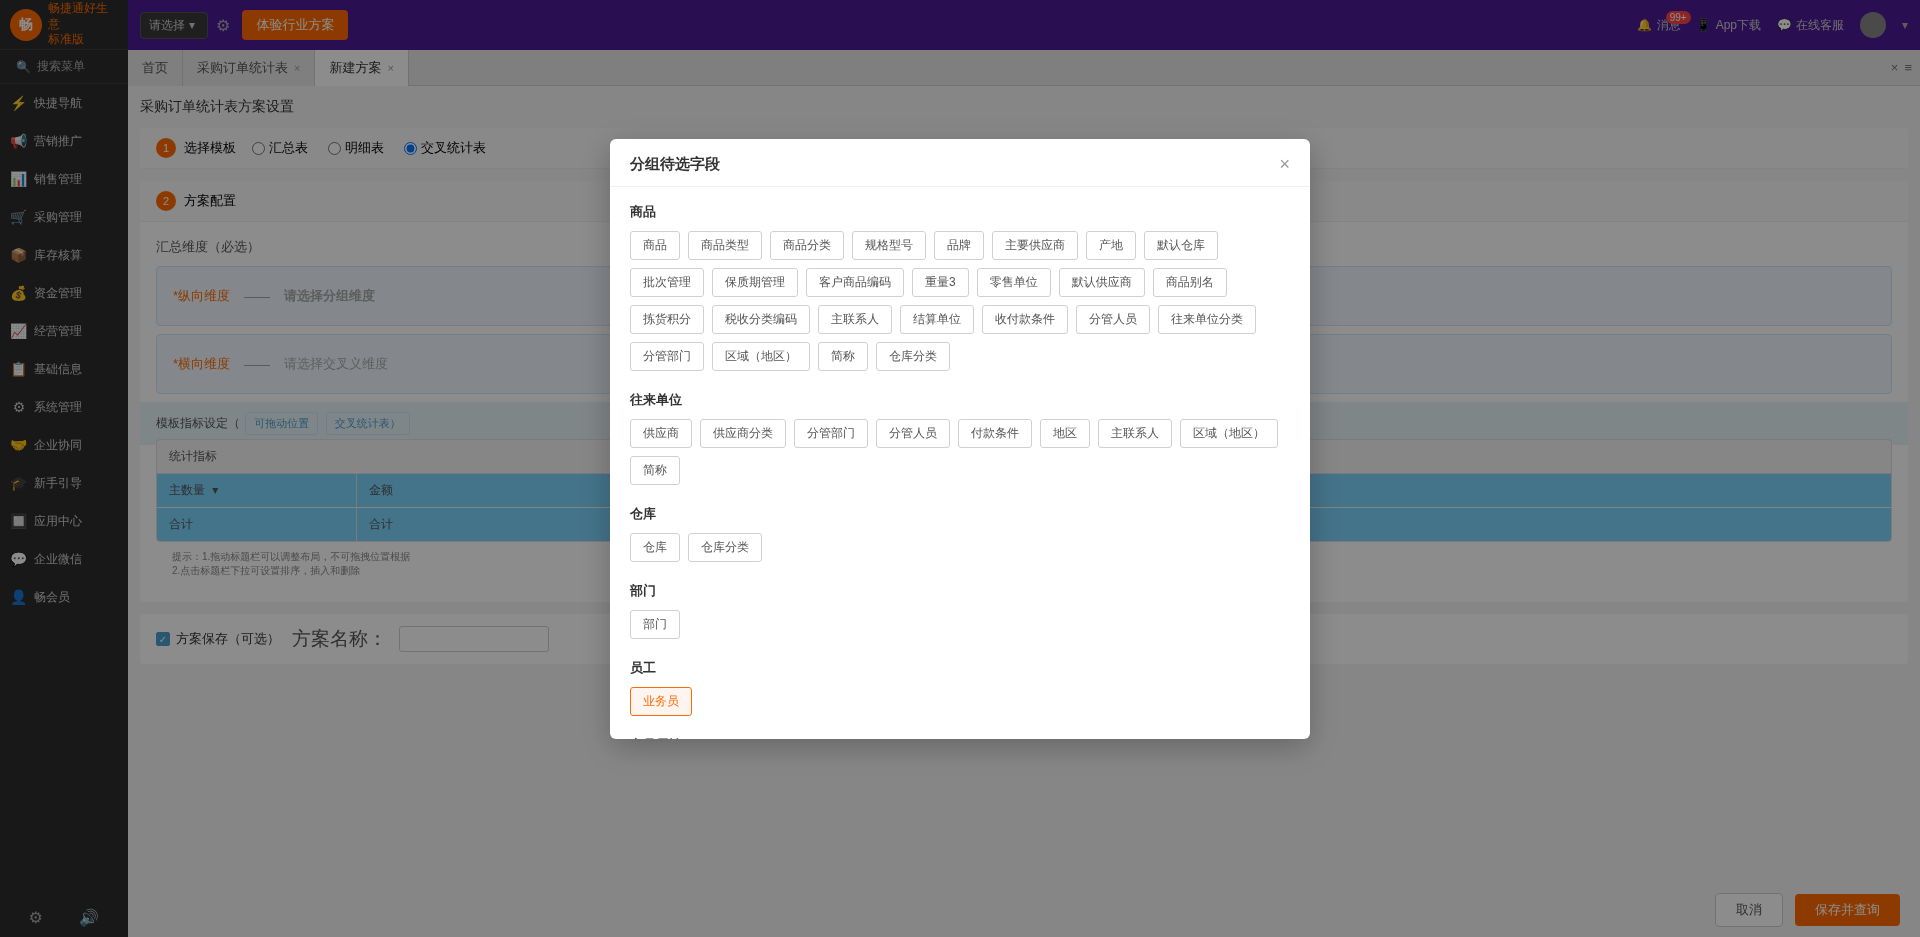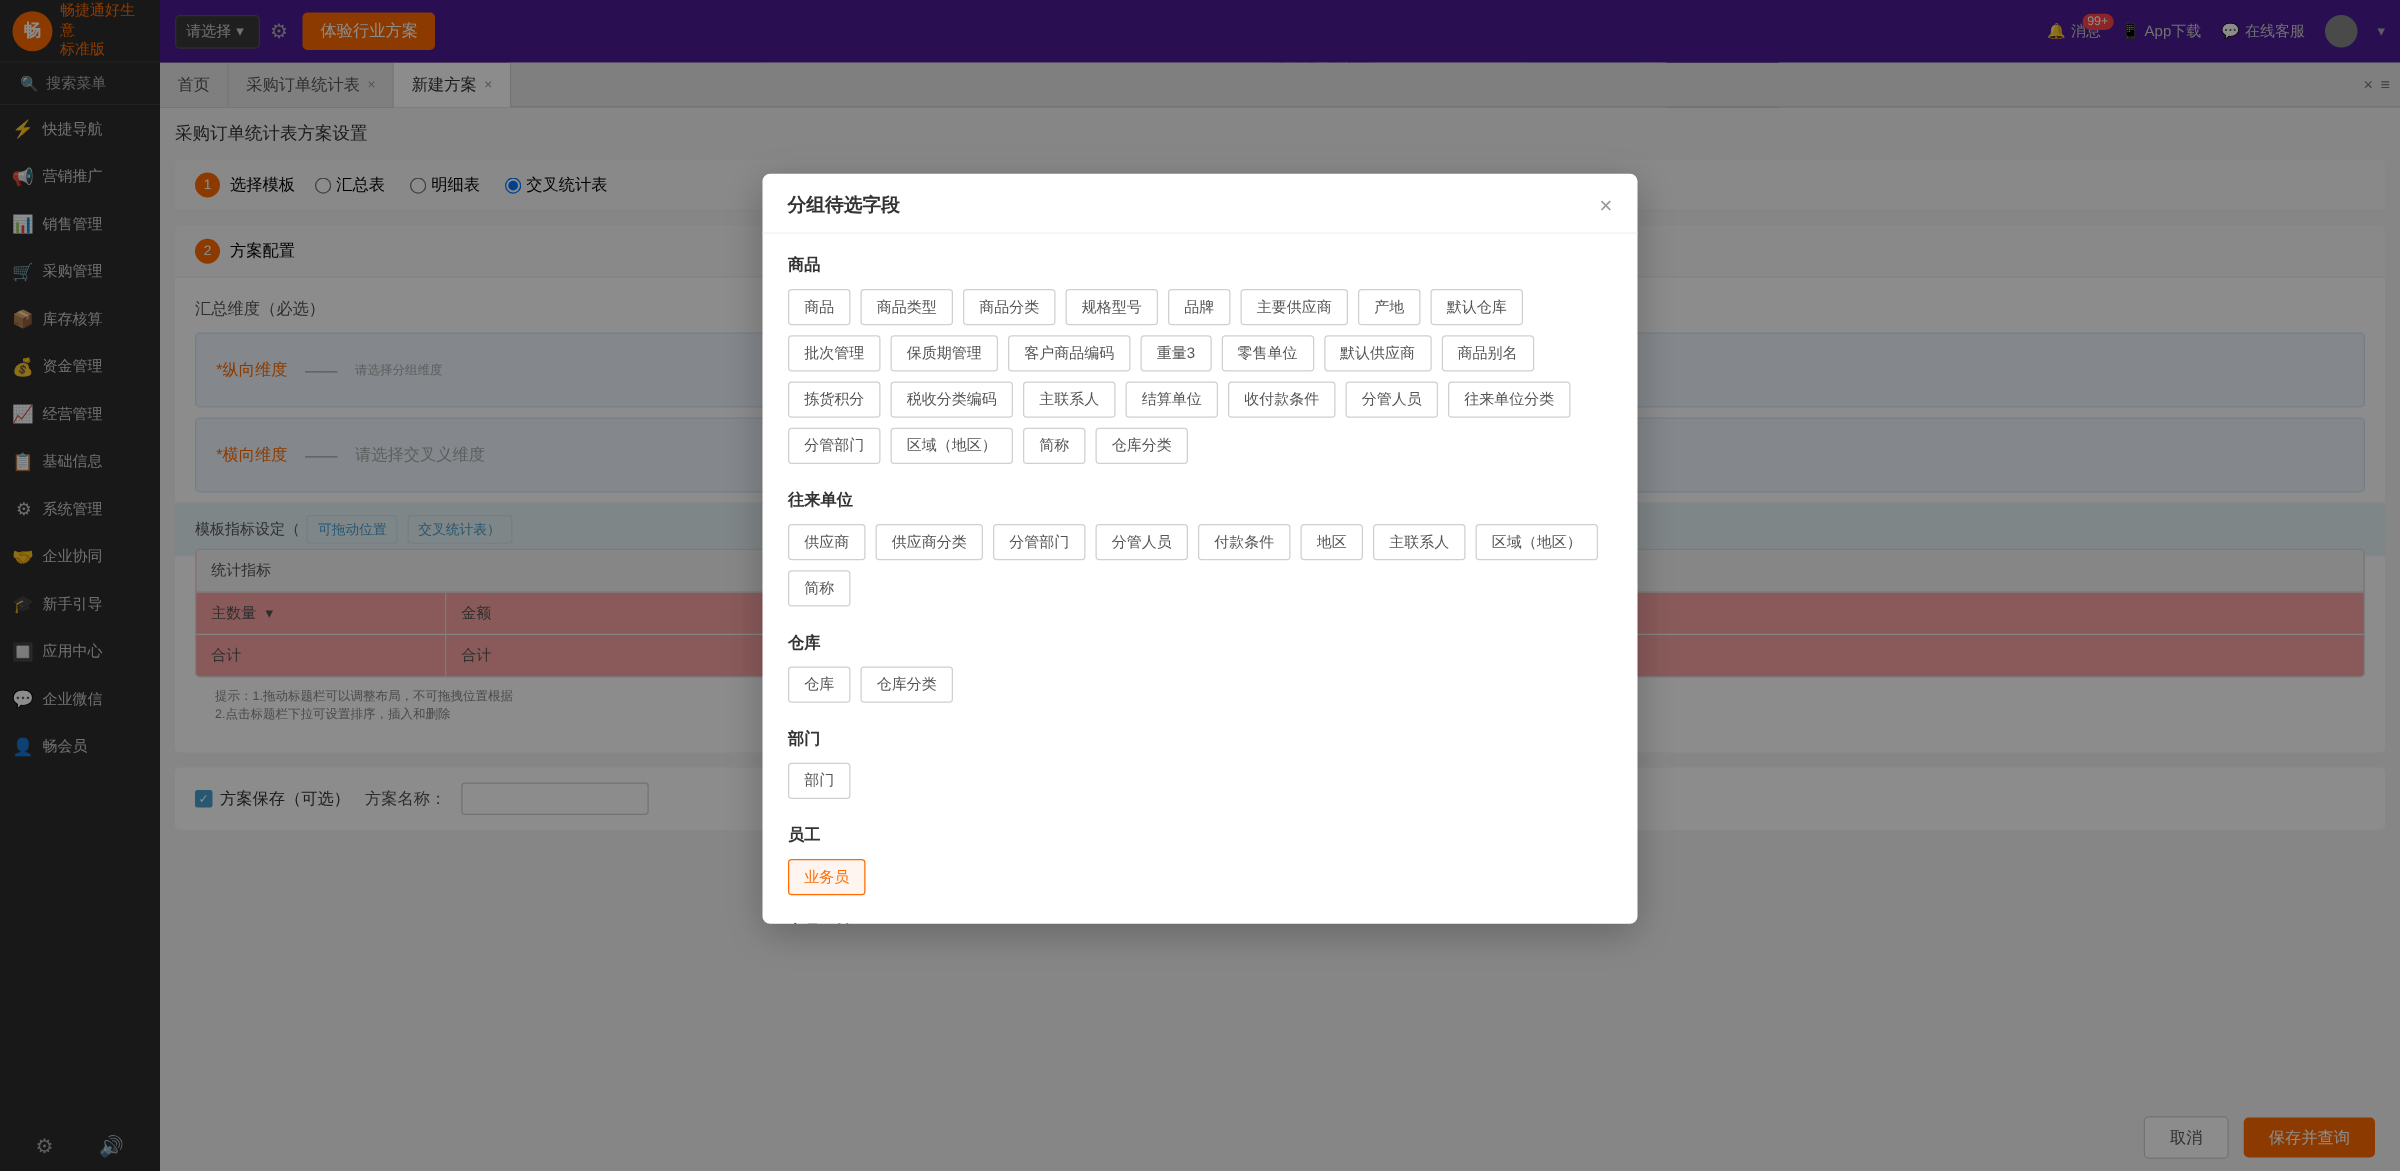--- a/index.html
+++ b/index.html
@@ -137,21 +137,21 @@
     .btn-primary {
       padding: 7px 20px; border: none; border-radius: 4px;
       background: #ff6b00; color: white; cursor: pointer; font-size: 13px;
     }
 
     
     .config-area { padding: 16px; }
     .select-row { display: flex; align-items: center; gap: 10px; margin: 10px 0; }
     .select-row label { color: #ff6b00; font-size: 13px; }
     .divider-line { color: #999; margin: 0 4px; }
-    .indicators-table { border: 1px solid #e0e0e0; border-radius: 4px; overflow: hidden; background: #fca5a5; }
+    .indicators-table { border: 1px solid #e0e0e0; border-radius: 4px; overflow: hidden; background: #7dd3fc; }
     .indicators-table-header { display: flex; background: #f5f5f5; border-bottom: 1px solid #e0e0e0; }
     .indicators-table-cell { padding: 8px 12px; font-size: 12px; color: #555; }
     .indicators-table-cell.main { width: 200px; border-right: 1px solid #e0e0e0; }
     .indicators-table-cell.amount { flex: 1; }
     .indicators-table-row { display: flex; border-bottom: 1px solid #f0f0f0; }
     .indicators-table-row:last-child { border-bottom: none; }
 
     .template-indicator { padding: 8px 16px; font-size: 12px; color: #555; background: #e8f4f8; }
     .position-btn { 
       display: inline-block; border: 1px solid #d0e8f5; border-radius: 3px; 
@@ -328,21 +328,21 @@
       <div class="step-badge">2</div>
       <span>方案配置</span>
     </div>
     <div class="config-area">
       <div style="font-size:13px;color:#555;margin-bottom:10px;">汇总维度（必选）</div>
 
       <div style="background:#f0f8ff;border:1px solid #d0e8f5;border-radius:4px;padding:10px 16px;margin-bottom:8px;">
         <div class="select-row">
           <label style="color:#ff6b00;font-size:13px;white-space:nowrap;">*纵向维度</label>
           <span class="divider-line">——</span>
-          <span style="color:#aaa;font-size:10px;">请选择分组维度</span>
+          <span style="color:#aaa;font-size:13px;font-weight:bold;">请选择分组维度</span>
         </div>
       </div>
 
       <div style="background:#f0f8ff;border:1px solid #d0e8f5;border-radius:4px;padding:10px 16px;margin-bottom:8px;">
         <div class="select-row">
           <label style="color:#ff6b00;font-size:13px;white-space:nowrap;">*横向维度</label>
           <span class="divider-line">——</span>
           <span style="color:#aaa;font-size:13px;">请选择交叉义维度</span>
         </div>
       </div>
@@ -379,21 +379,21 @@
       </div>
     </div>
   </div>
 
   <div class="section-card">
     <div class="save-area">
       <label class="checkbox-label">
         <div class="checkbox-box"></div>
         <span>方案保存（可选）</span>
       </label>
-      <span style="color:#555;font-size:13px;text-align:center;">方案名称：</span>
+      <span style="color:#555;font-size:19px;text-align:center;">方案名称：</span>
       <input class="name-input" type="text" placeholder="" style="">
     </div>
   </div>
 </div>
 
 <div class="page-footer">
   <button class="btn-cancel">取消</button>
   <button class="btn-primary">保存并查询</button>
 </div>
 

